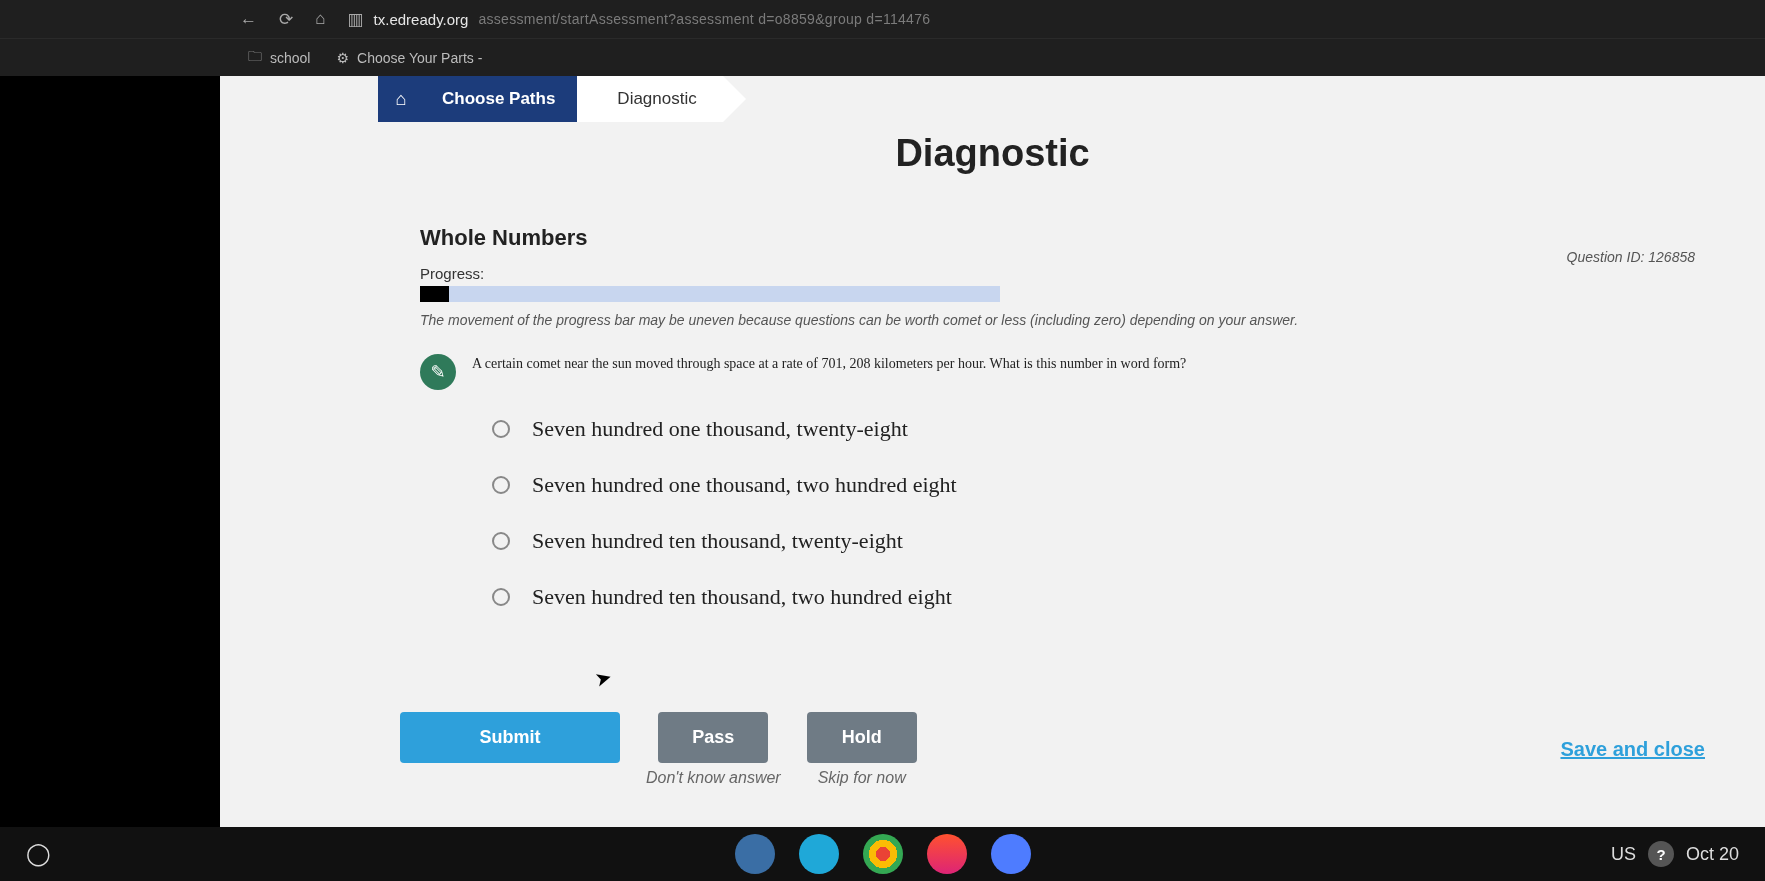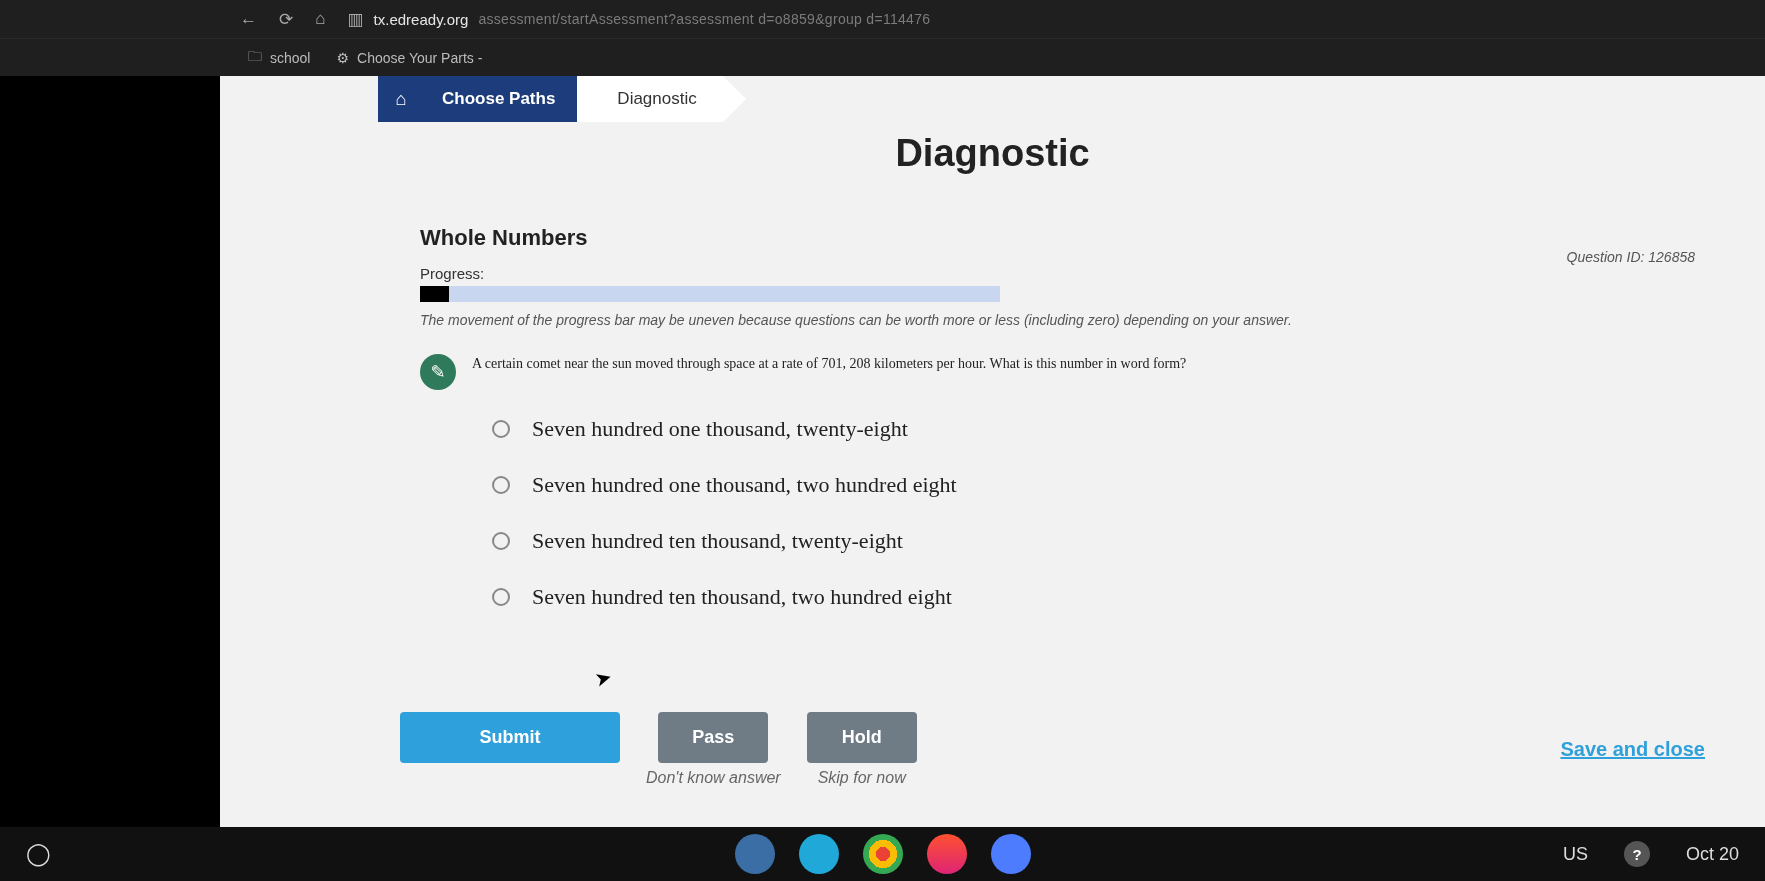--- a/index.html
+++ b/index.html
@@ -101,21 +101,21 @@
                 cursor:pointer; }
 
   
   .taskbar { position:absolute; left:0; right:0; bottom:0; height:54px;
              background:#111; display:flex; align-items:center;
              padding:0 26px; color:#ddd; }
   .tb-left  { font-size:22px; }
   .tb-center{ position:absolute; left:50%; transform:translateX(-50%);
               display:flex; align-items:center; gap:24px; }
   .tb-center .dot{ width:40px; height:40px; border-radius:50%; }
-  .tb-right { margin-left:auto; display:flex; align-items:center; gap:36px;
+  .tb-right { margin-left:auto; display:flex; align-items:center; gap:12px;
               font-size:18px; }
   .tb-q { width:26px; height:26px; border-radius:50%; background:#555;
           color:#fff; display:flex; align-items:center; justify-content:center;
           font-size:15px; font-weight:700; }
 
   .cursor { position:absolute; left:375px; top:590px; font-size:20px;
             color:#000; transform:rotate(-15deg); }
 </style>
 </head>
 <body>
@@ -160,21 +160,21 @@
     <h1 class="page-title">Diagnostic</h1>
 
     <div class="content">
       <div class="section-title">Whole Numbers</div>
 
       <span class="question-id">Question ID: 126858</span>
       <div class="progress-label">Progress:</div>
       <div class="progress-bar">
         <div class="progress-fill"></div>
       </div>
-      <div class="progress-hint">The movement of the progress bar may be uneven because questions can be worth more or less (including zero) depending on your answer.</div>
+      <div class="progress-hint">The movement of the progress bar may be uneven because questions can be worth comet or less (including zero) depending on your answer.</div>
 
       <div class="q-row">
         <div class="q-icon">✎</div>
         <div class="q-text">A certain comet near the sun moved through space at a rate of 701, 208 kilometers per hour. What is this number in word form?</div>
       </div>
 
       <div class="options">
         <label class="opt">
           <span class="radio"></span>
           <span class="opt-text">Seven hundred one thousand, twenty-eight</span>

